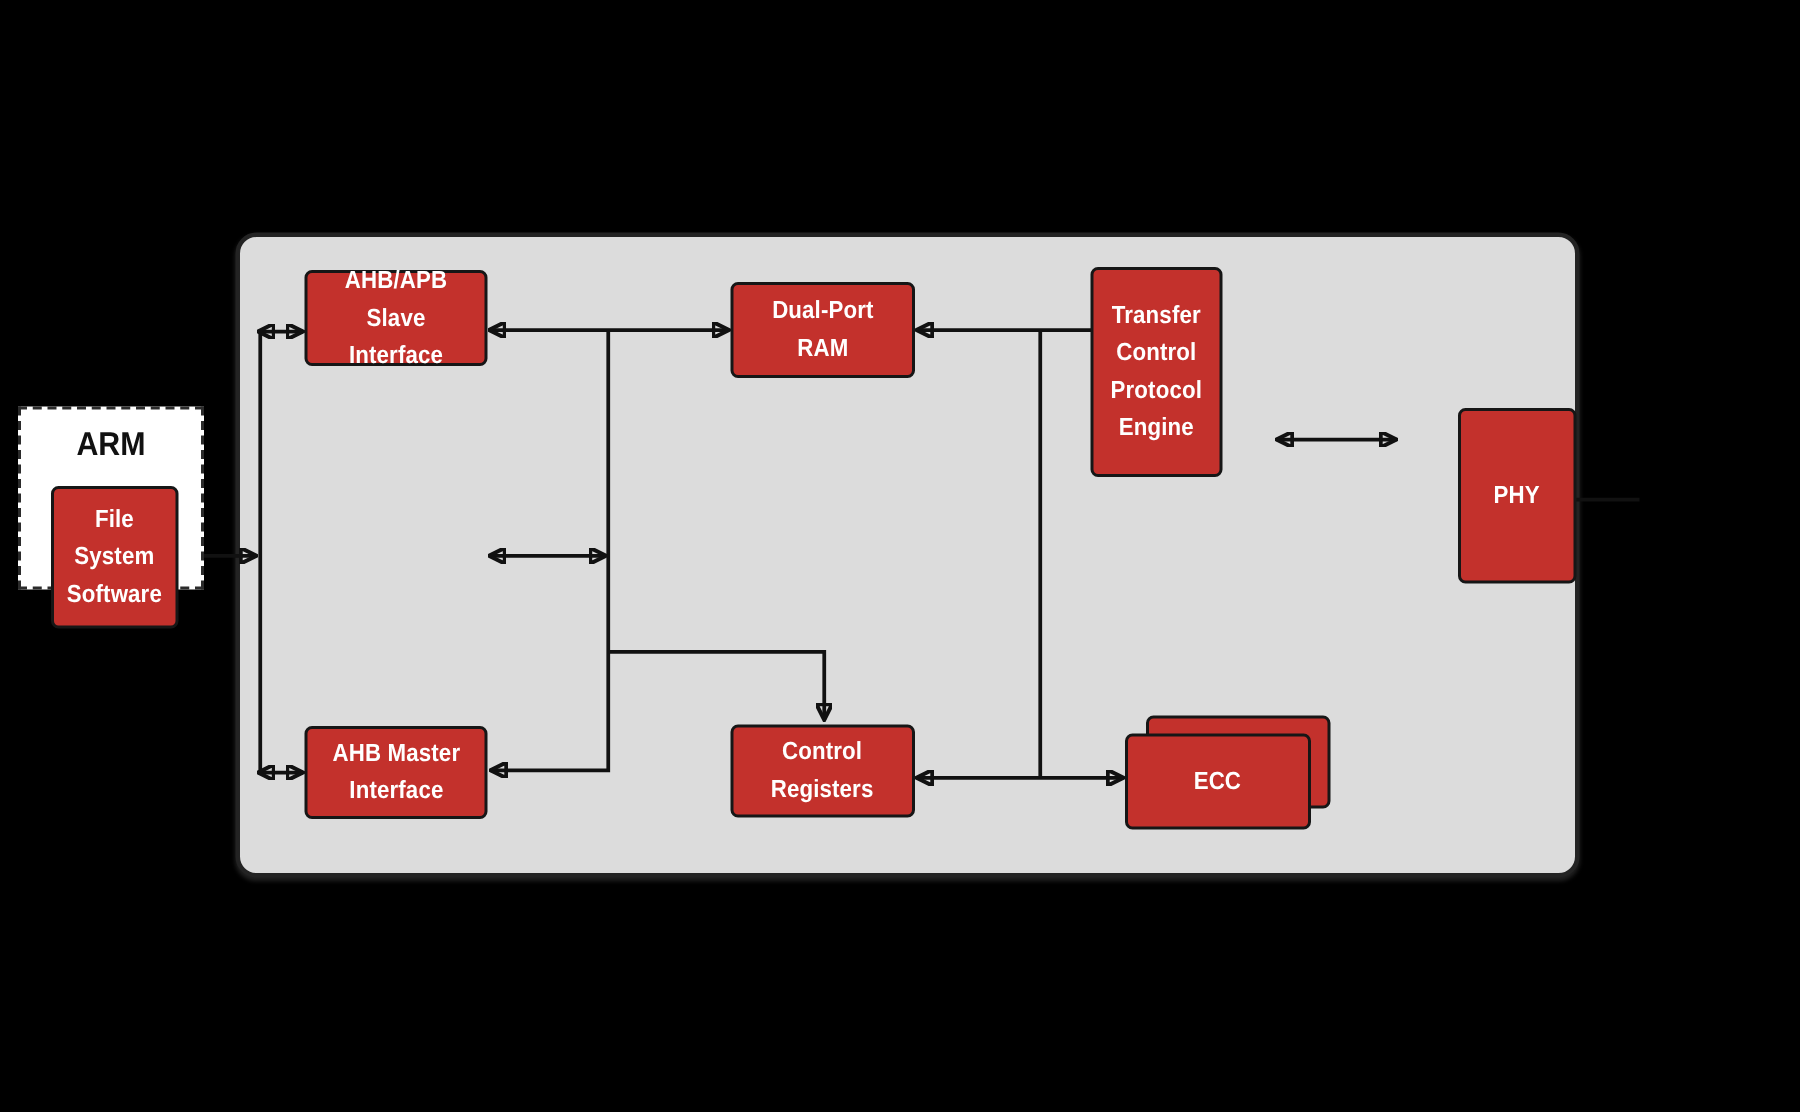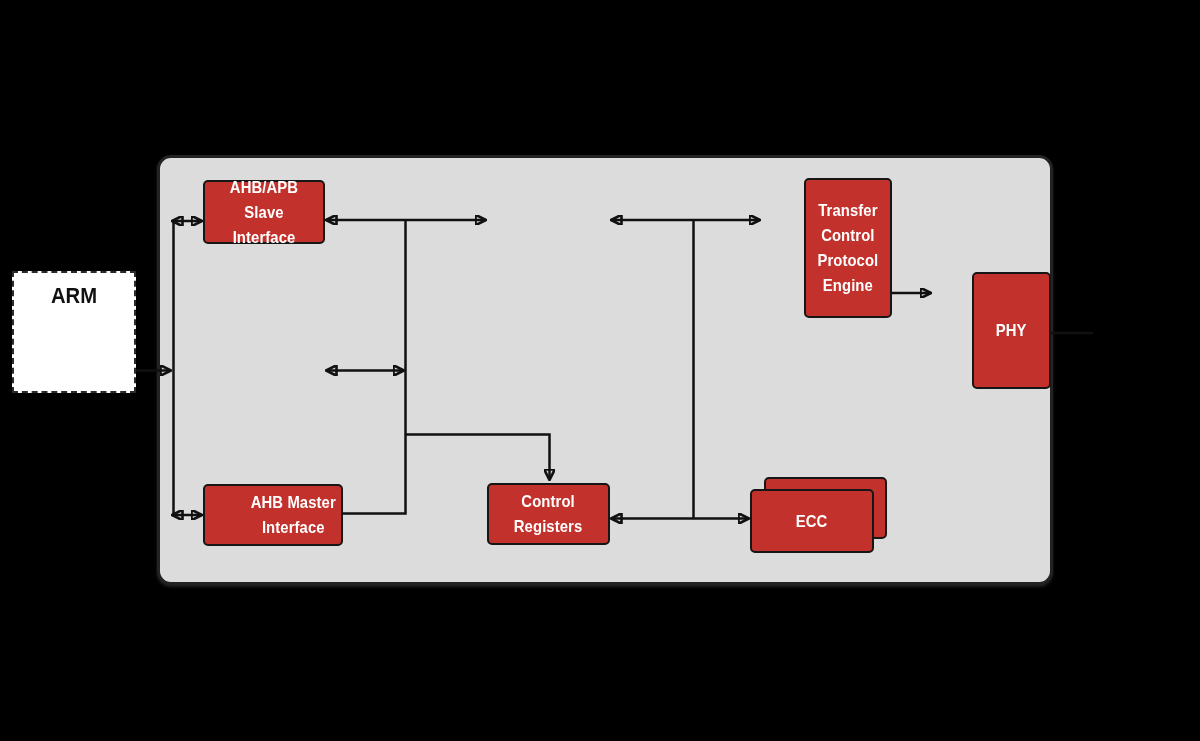--- a/index.html
+++ b/index.html
@@ -32,43 +32,48 @@
   }
   #arm-title {
     position:absolute; left:0; top:10px; width:100%;
     text-align:center; color:#111; font-weight:700; font-size:22px;
     transform:scaleX(0.92);
   }
   #block-fss { left:20px; top:51px; width:85px; height:95px; }
   
   #block-ahb-apb   { left:203px; top:180px; width:122px; height:64px; }
   #block-dma       { left:203px; top:336px; width:122px; height:62px; }
-  #block-ahb-mst   { left:203px; top:484px; width:140px; height:62px;justify-content:flex-end; }
+  #block-ahb-mst   { left:203px; top:484px; width:122px; height:62px; }
   #block-ram       { left:487px; top:188px; width:123px; height:64px; }
   #block-ctrl      { left:487px; top:483px; width:123px; height:62px; }
-  #block-tcpe      { left:804px; top:178px; width:88px;  height:140px;text-align:center; }
+  #block-tcpe      { left:727px; top:178px; width:88px;  height:140px;text-align:center; }
   #block-phy       { left:932px; top:272px; width:79px;  height:117px;margin-left:40px; }
   #block-ecc-back  { left:764px; top:477px; width:123px; height:62px; }
   #block-ecc-front { left:750px; top:489px; width:124px; height:64px; }
   #block-flash     { left:1093px; top:253px; width:94px; height:145px; }
   
   #connectors { position:absolute; left:0; top:0; pointer-events:none; }
   #connectors path, #connectors line {
     stroke:#111111; stroke-width:2.5; fill:none;
   }
 </style>
 </head>
 <body>
 
 <div id="canvas">
 
   <div id="panel"></div>
 
   <div id="arm-module">
     <div id="arm-title">ARM</div>
+    <div class="rblock" id="block-fss">
+      <div class="rlabel">File
+System
+Software</div>
+    </div>
   </div>
 
 
   <svg id="connectors" width="1200" height="741">
     <defs>
       <marker id="arw" viewBox="0 0 10 10" refX="10" refY="5" markerWidth="5" markerHeight="4.2" orient="auto-start-reverse">
         <path d="M0,0 L10,5 L0,10 Z" fill="#111111" stroke="none"></path>
       </marker>
     </defs>
     <line x1="173.5" y1="221" x2="173.5" y2="515"></line>
@@ -87,20 +92,24 @@
   </svg>
 
   <div class="rblock" id="block-ahb-apb">
     <div class="rlabel">AHB/APB Slave
 Interface</div>
   </div>
   <div class="rblock" id="block-ahb-mst">
     <div class="rlabel">AHB Master
 Interface</div>
   </div>
+  <div class="rblock" id="block-ram">
+    <div class="rlabel">Dual-Port
+RAM</div>
+  </div>
   <div class="rblock" id="block-ctrl">
     <div class="rlabel">Control
 Registers</div>
   </div>
   <div class="rblock" id="block-tcpe">
     <div class="rlabel">Transfer
 Control
 Protocol
 Engine</div>
   </div>

